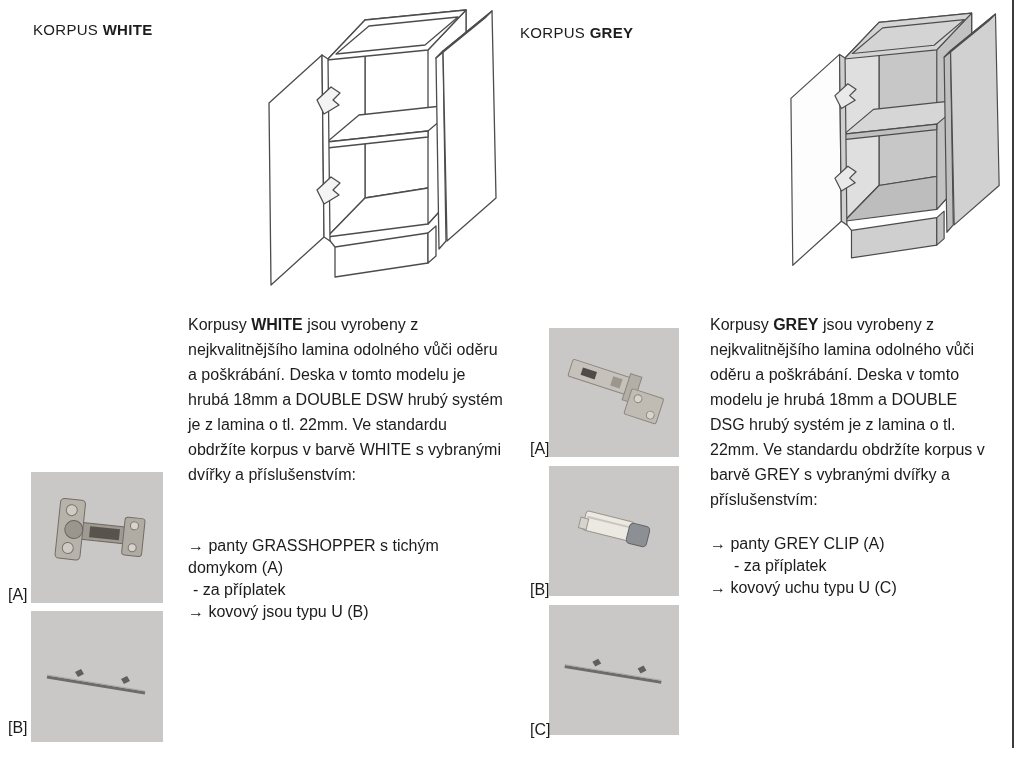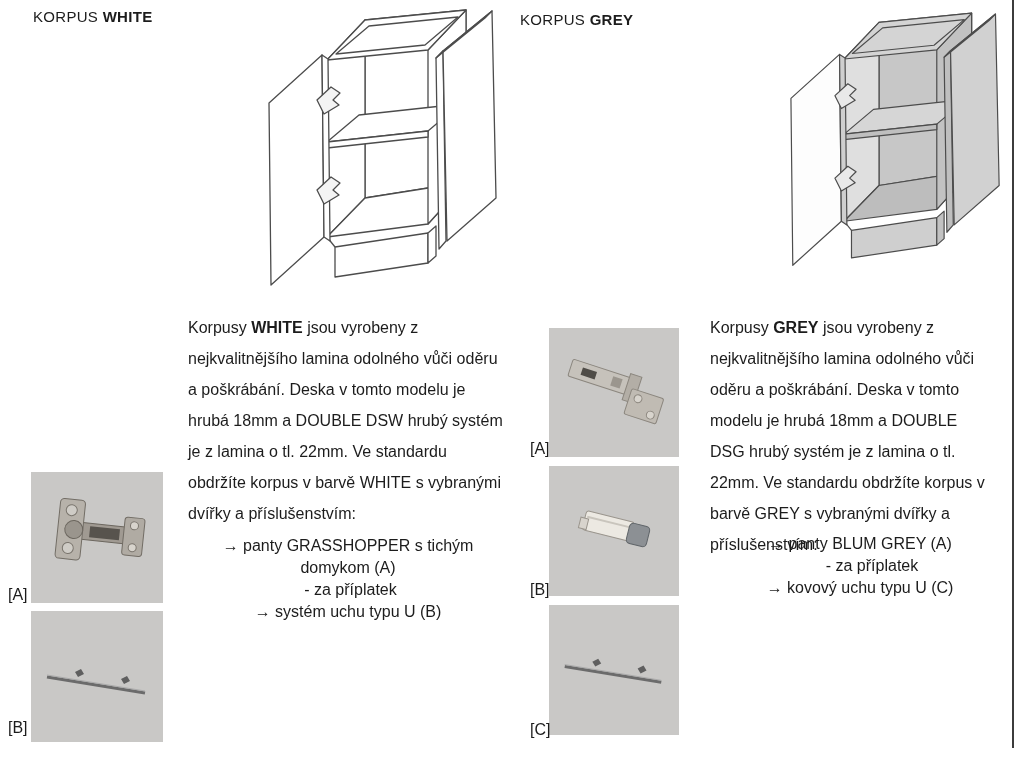--- a/index.html
+++ b/index.html
@@ -1,24 +1,24 @@
 <!DOCTYPE html>
 <html><head>
 <meta charset="utf-8">
 <style>
   html,body{margin:0;padding:0;background:#ffffff;}
   .page{
     position:relative;width:1020px;height:760px;background:#ffffff;
     font-family:"Liberation Sans",sans-serif;color:#1c1c1c;overflow:hidden;
   }
-  .title{position:absolute;font-size:15px;letter-spacing:.3px;font-weight:400;white-space:pre;}
+  .title{position:absolute;font-size:15px;letter-spacing:.3px;font-weight:400;white-space:pre;margin-top:13px;}
   .title b{font-weight:700;}
-  .para{position:absolute;font-size:16px;line-height:31px;margin:0;}
+  .para{position:absolute;font-size:16px;line-height:25px;margin:0;}
   .para b{font-weight:700;}
-  .bullets{position:absolute;font-size:16px;line-height:22px;text-align:center;}
+  .bullets{position:absolute;font-size:16px;line-height:22px;}
   .bl{margin:0;}
   .ind-s{padding-left:5px;}
   .ind-m{padding-left:24px;}
   .thumb{position:absolute;background:#c9c8c6;}
   .thumb svg{display:block;width:100%;height:100%;}
   .thumb-label{position:absolute;font-size:16px;color:#1c1c1c;}
   .divider{position:absolute;left:1012px;top:0;width:2px;height:748px;background:#3c3c3c;}
   .cabwrap{position:absolute;}
   svg.cab{display:block;}
   svg.cab g{stroke:#4c4c4c;stroke-width:1.3;stroke-linejoin:round;}
@@ -59,21 +59,21 @@
         <path d="M85,190 L99,177 L108,183 L101,190 L107,195 L92,204 Z" style="fill:var(--hinge)"></path>
       </g>
     </svg>
   </div>
 
   <p class="para" style="left:188px;top:312px;width:316px"><span>Korpusy </span><b>WHITE</b><span> jsou vyrobeny z nejkvalitnějšího lamina odolného vůči oděru a poškrábání. Deska v tomto modelu je hrubá 18mm a DOUBLE DSW hrubý systém je z lamina o tl. 22mm. Ve standardu obdržíte korpus v barvě WHITE s vybranými dvířky a příslušenstvím:</span></p>
 
   <div class="bullets" style="left:188px;top:535px;width:320px">
     <div class="bl">→ panty GRASSHOPPER s tichým domykom (A)</div>
     <div class="bl ind-s">- za příplatek</div>
-    <div class="bl">→ systém uchu typu U (B)</div>
+    <div class="bl">→ kovový jsou typu U (B)</div>
   </div>
 
   <div class="thumb" style="left:31px;top:472px;width:132px;height:131px">
     <svg viewBox="0 0 132 131">
       <g transform="rotate(6 66 66)">
         <rect x="46" y="52" width="56" height="17" rx="2" fill="#a09a92" stroke="#6c675f"></rect>
         <rect x="58" y="55" width="30" height="11" fill="#57534d"></rect>
         <rect x="26" y="30" width="25" height="60" rx="4" fill="#b7b2aa" stroke="#726d65"></rect>
         <circle cx="38" cy="41" r="5.5" fill="#cfccc6" stroke="#7a756d"></circle>
         <circle cx="38" cy="79" r="5.5" fill="#cfccc6" stroke="#7a756d"></circle>
@@ -156,20 +156,20 @@
       <line x1="16" y1="60" x2="114" y2="76" stroke="#aaaaaa" stroke-width="1"></line>
       <polygon points="44,57 50,54 53,59 47,62" fill="#5f5f5f"></polygon>
       <polygon points="90,64 96,61 99,66 93,69" fill="#5f5f5f"></polygon>
     </svg>
   </div>
   <div class="thumb-label" style="left:530px;top:721px">[C]</div>
 
   <p class="para" style="left:710px;top:312px;width:280px"><span>Korpusy </span><b>GREY</b><span> jsou vyrobeny z nejkvalitnějšího lamina odolného vůči oděru a poškrábání. Deska v tomto modelu je hrubá 18mm a DOUBLE DSG hrubý systém je z lamina o tl. 22mm. Ve standardu obdržíte korpus v barvě GREY s vybranými dvířky a příslušenstvím:</span></p>
 
   <div class="bullets" style="left:710px;top:533px;width:300px">
-    <div class="bl">→ panty BLUM GREY (A)</div>
+    <div class="bl">→ panty GREY CLIP (A)</div>
     <div class="bl ind-m">- za příplatek</div>
     <div class="bl">→ kovový uchu typu U (C)</div>
   </div>
 
   <div class="divider"></div>
 
 </div>
 
 </body></html>

